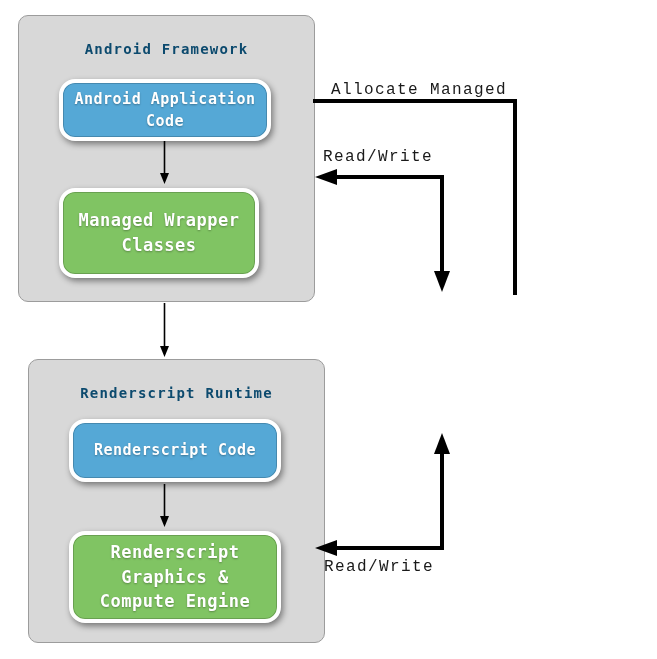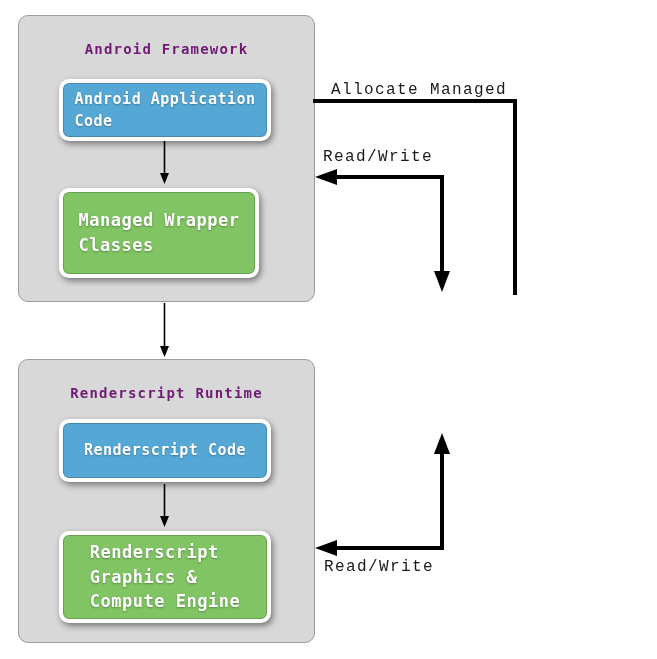--- a/index.html
+++ b/index.html
@@ -12,39 +12,40 @@
     overflow: hidden;
   }
   .group {
     position: absolute;
     box-sizing: border-box;
     background: var(--container, #d8d8d8);
     border: 1px solid var(--container_border, #9c9c9c);
     border-radius: 10px;
   }
   .group-android { left: 18px; top: 15px;  width: 297px; height: 287px; }
-  .group-rs      { left: 18px; top: 359px; width: 297px; height: 284px; }
+  .group-rs      { left: 28px; top: 359px; width: 297px; height: 284px; }
   .group-title {
     position: absolute;
     left: 0; right: 0; top: 25px;
     text-align: center;
     font-weight: bold;
     font-size: 14px;
     letter-spacing: 1.2px;
-    color: #701a75;
+    color: #0c4a6e;
   }
   .node {
     position: absolute;
     box-sizing: border-box;
     border: 4px solid #ffffff;
-    border-radius: 10px;
+    border-radius: 16px;
     box-shadow: 2px 3px 6px rgba(0,0,0,0.45), inset 0 0 0 1px rgba(0,0,0,0.18);
     display: flex;
     align-items: center;
     justify-content: center;
+    text-align: center;
     color: #ffffff;
     font-weight: bold;
     white-space: pre-line;
     text-shadow: 0 1px 2px rgba(0,0,0,0.3);
   }
   .node-blue  { background: var(--blue, #55a8d6); font-size: 15px; letter-spacing: 0.5px; line-height: 1.5; }
   .node-green { background: var(--green, #80c463); font-size: 17px; letter-spacing: 0.5px; line-height: 1.45; }
   .node-gold  { background: var(--gold, #d8b55b); font-size: 18px; letter-spacing: 0.25px; }
 
   .node-app-code   { left: 40px; top: 63px;  width: 212px; height: 62px; }

